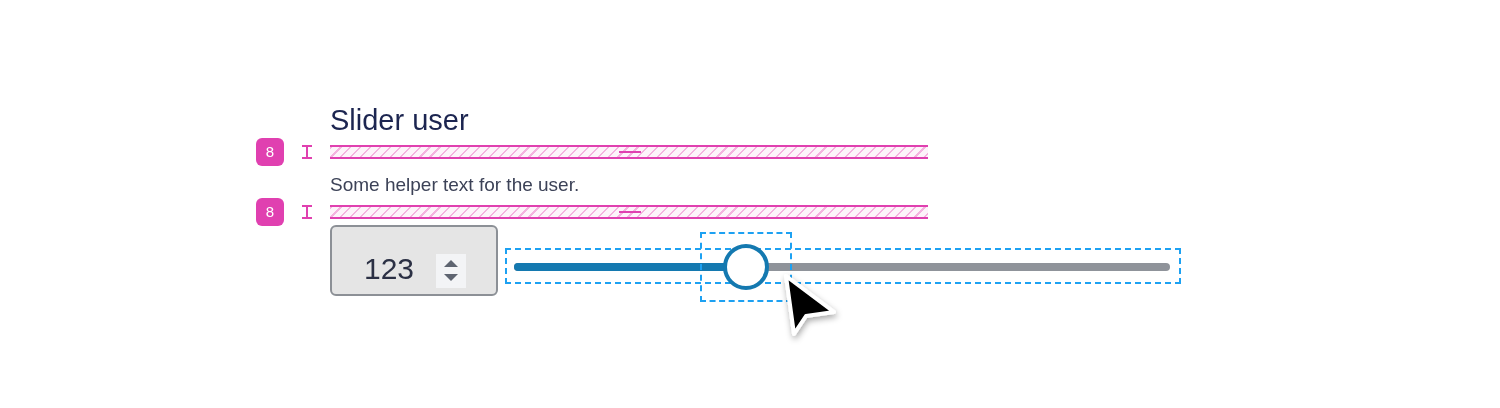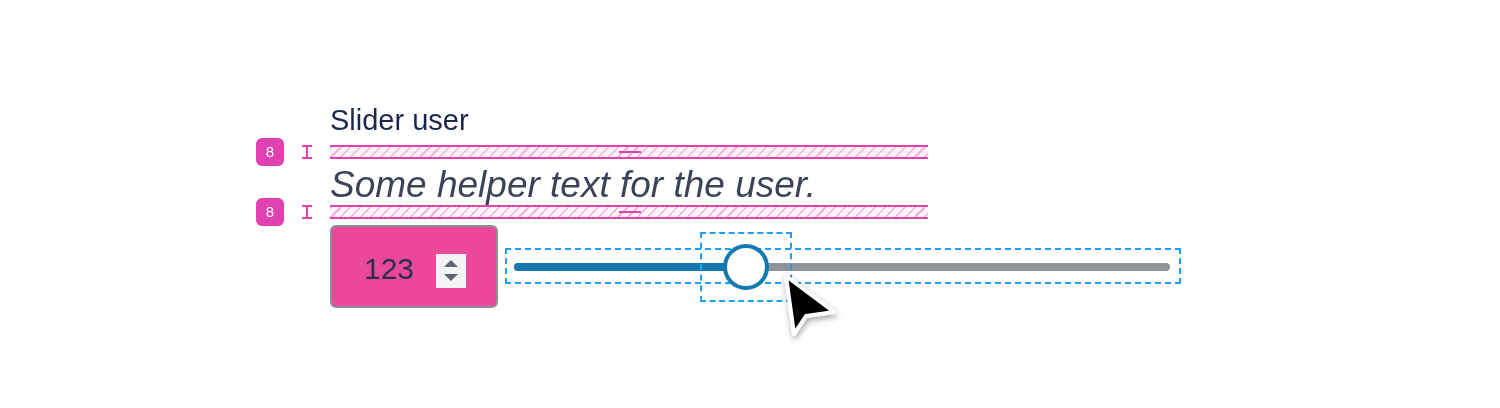--- a/index.html
+++ b/index.html
@@ -5,41 +5,41 @@
     html, body { margin: 0; padding: 0; }
     body {
       width: 1500px; height: 408px; background: #ffffff; position: relative; overflow: hidden;
       font-family: "Liberation Sans", sans-serif;
     }
     .abs { position: absolute; }
     .label {
       left: 330px; top: 102px; font-size: 29px; color: #1c2550; line-height: 36px; white-space: nowrap;
     }
     .helper {
-      left: 330px; top: 167px; font-size: 37px; color: #3c4257; line-height: 36px; white-space: nowrap; font-style: italic;
+      left: 330px; top: 167px; font-size: 19px; color: #3c4257; line-height: 36px; white-space: nowrap;
     }
     .spacer {
       left: 330px; width: 598px; height: 14px;
       border-top: 2px solid #e040b0; border-bottom: 2px solid #e040b0;
       background: repeating-linear-gradient(135deg, #f4b3df 0 1.5px, #fdf3fa 1.5px 7px);
       box-sizing: border-box;
     }
     .spacer .mid {
       position: absolute; left: 289px; top: 4px; width: 22px; height: 2px; background: #e040b0;
     }
     .badge {
       left: 256px; width: 28px; height: 28px; border-radius: 6px; background: #e040b0;
       color: #fff; font-size: 15px; text-align: center; line-height: 28px;
     }
     .ibeam {
       left: 300px; width: 14px; height: 14px;
     }
     .num-box {
-      left: 330px; top: 225px; width: 168px; height: 83px; box-sizing: border-box;
-      border: 2px solid #8c9096; border-radius: 6px; background: #ec4899; padding-left: 44px;
+      left: 330px; top: 225px; width: 168px; height: 71px; box-sizing: border-box;
+      border: 2px solid #8c9096; border-radius: 6px; background: #e5e5e5; padding-left: 44px;
     }
     .num-val {
       position: absolute; left: 32px; top: 24px; font-size: 30px; color: #2b3044; line-height: 36px;
     }
     .stepper {
       position: absolute; left: 104px; top: 27px; width: 30px; height: 34px; background: #f3f4f6;
     }
     .stepper .up {
       position: absolute; left: 8px; top: 6px; width: 0; height: 0;
       border-left: 7px solid transparent; border-right: 7px solid transparent; border-bottom: 7px solid #5e6470;

